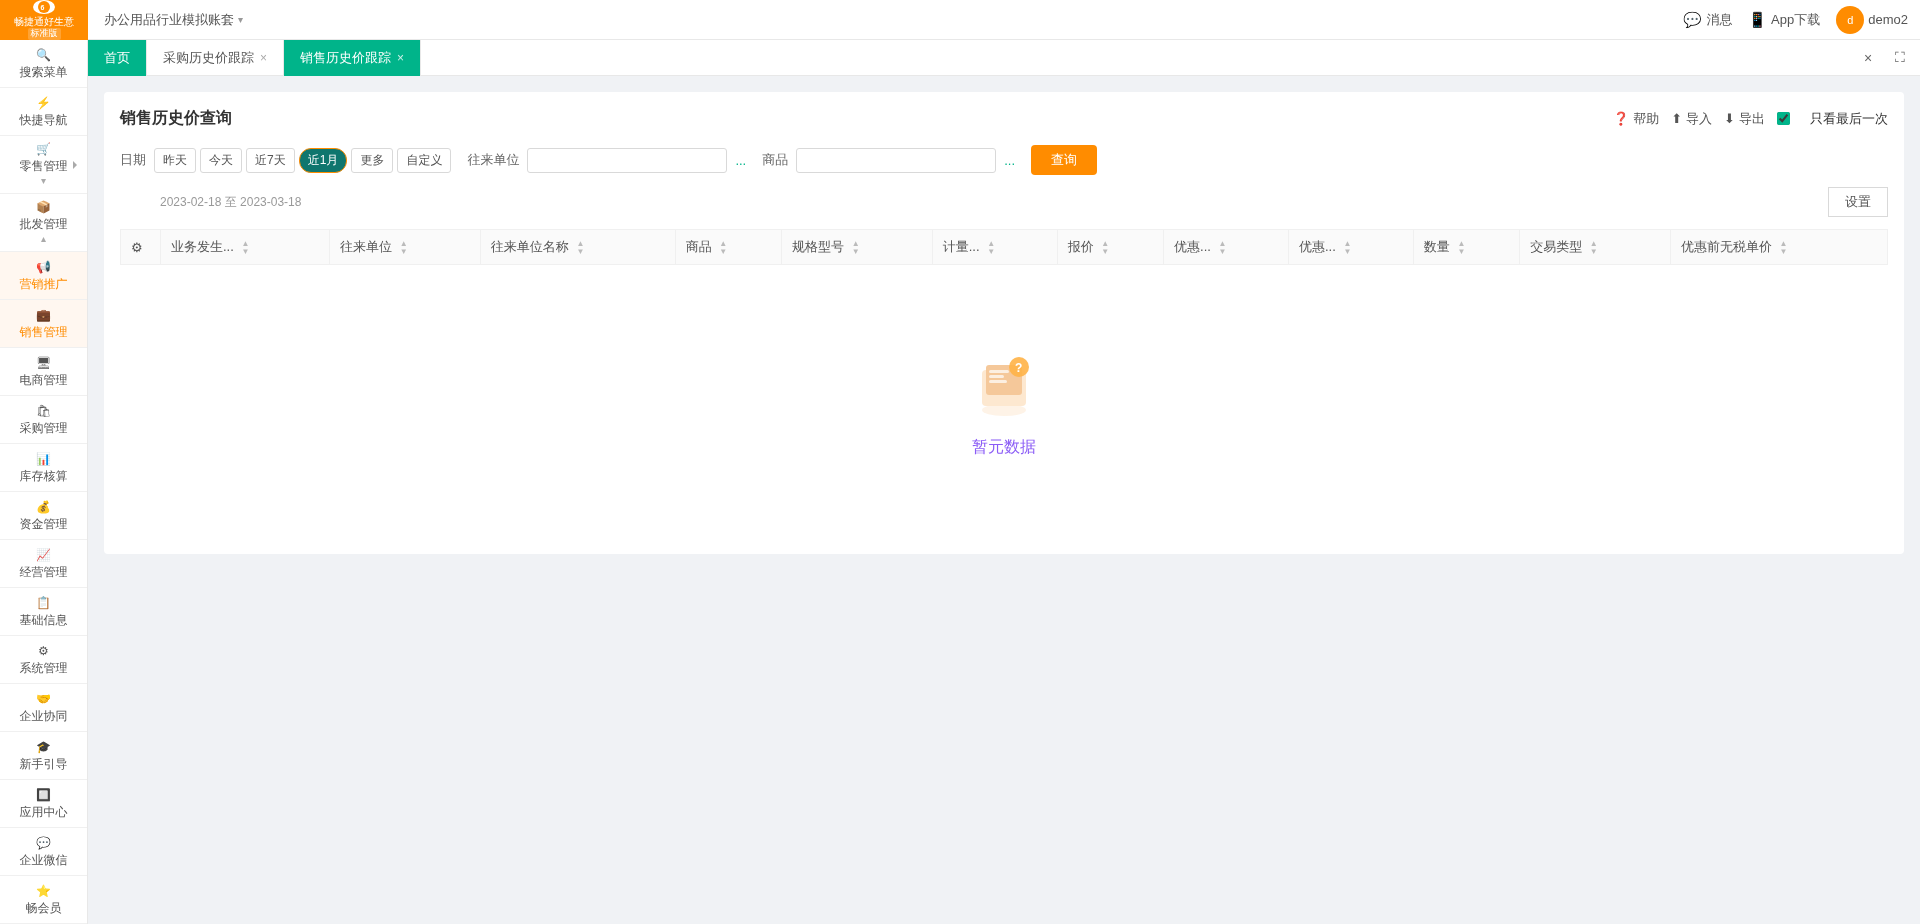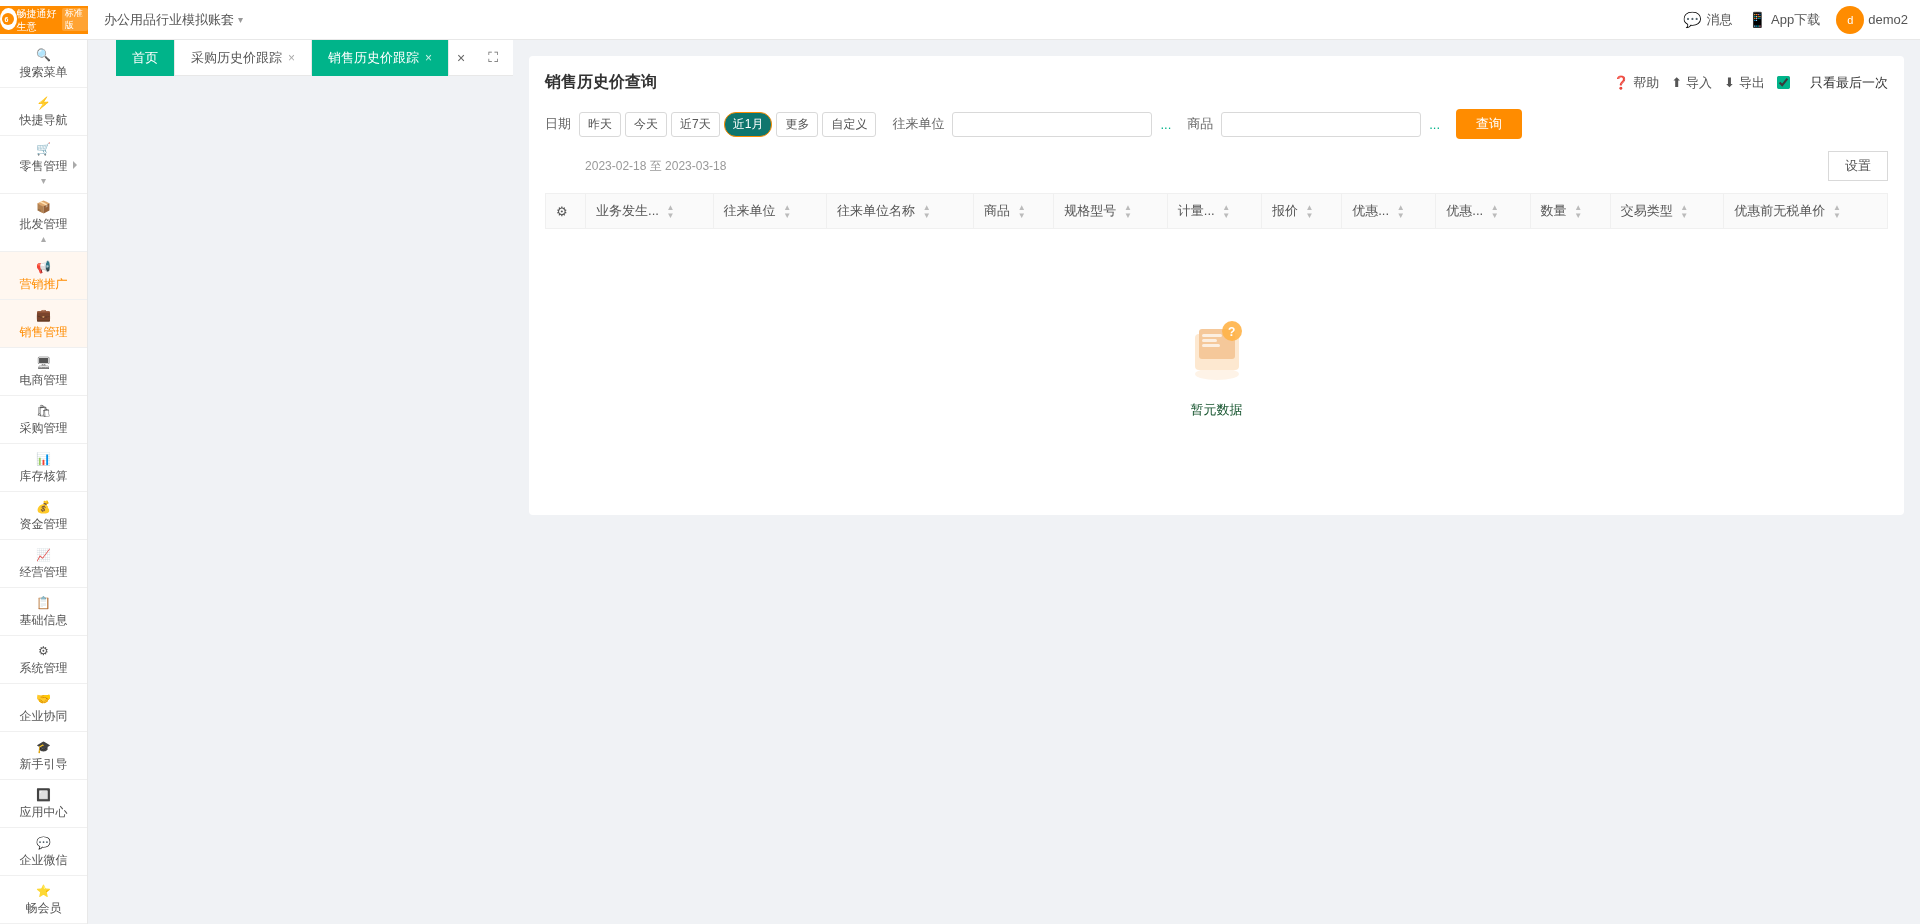--- a/index.html
+++ b/index.html
@@ -16,24 +16,24 @@
       border-bottom: 1px solid #e8e8e8;
       flex-shrink: 0;
     }
     .top-header-left {
       display: flex;
       align-items: center;
       gap: 8px;
     }
     .logo-area {
       width: 88px;
-      height: 28px;
+      height: 40px;
       background: #ff8c00;
       display: flex;
-      flex-direction: row;
+      flex-direction: column;
       align-items: center;
       justify-content: center;
       color: #fff;
       font-size: 11px;
       line-height: 1.3;
       flex-shrink: 0;
     }
     .logo-icon {
       width: 22px;
       height: 22px;
@@ -118,24 +118,23 @@
       top: 50%;
       transform: translateY(-50%);
       border: 4px solid transparent;
       border-left-color: #aaa;
     }
 
     
     .content-area {
       flex: 1;
       display: flex;
-      flex-direction: row;
+      flex-direction: column;
       overflow: hidden;
       background: #f0f2f5;
-      padding-left: 28px;
     }
 
     
     .tab-bar {
       background: #fff;
       display: flex;
       align-items: center;
       height: 36px;
       border-bottom: 1px solid #e8e8e8;
       flex-shrink: 0;
@@ -348,22 +347,22 @@
       align-items: center;
       justify-content: center;
       padding: 80px 0;
     }
     .empty-icon {
       width: 80px;
       height: 80px;
       margin-bottom: 12px;
     }
     .empty-text {
-      color: #14532d;
-      font-size: 13px;
+      color: #8b5cf6;
+      font-size: 16px;
     }
   </style>
 </head>
 <body>
 
 <div class="top-header">
   <div class="top-header-left">
     <div class="logo-area">
       <div class="logo-icon">
         <svg viewBox="0 0 14 14" fill="none">

